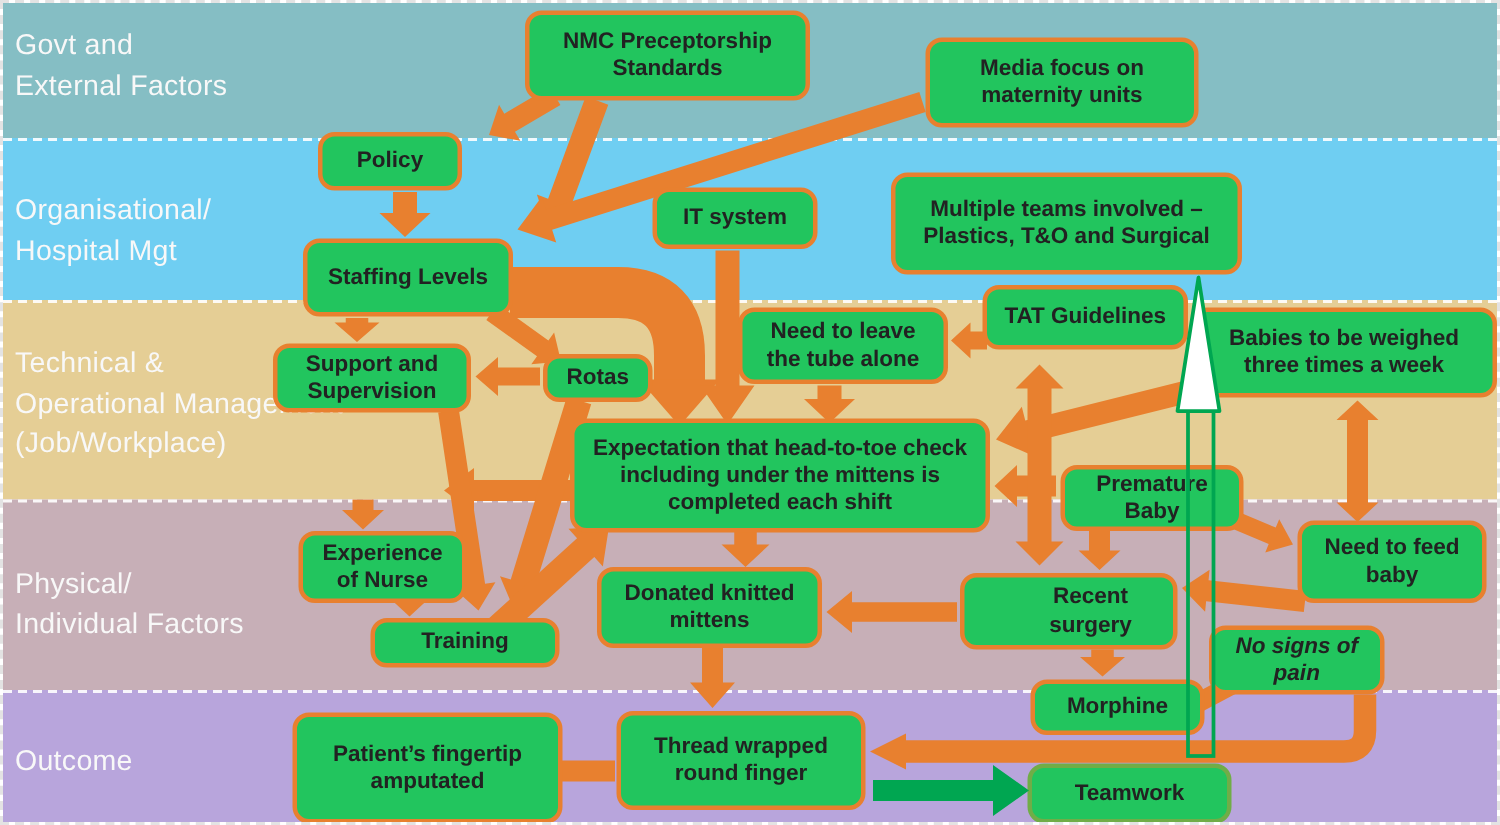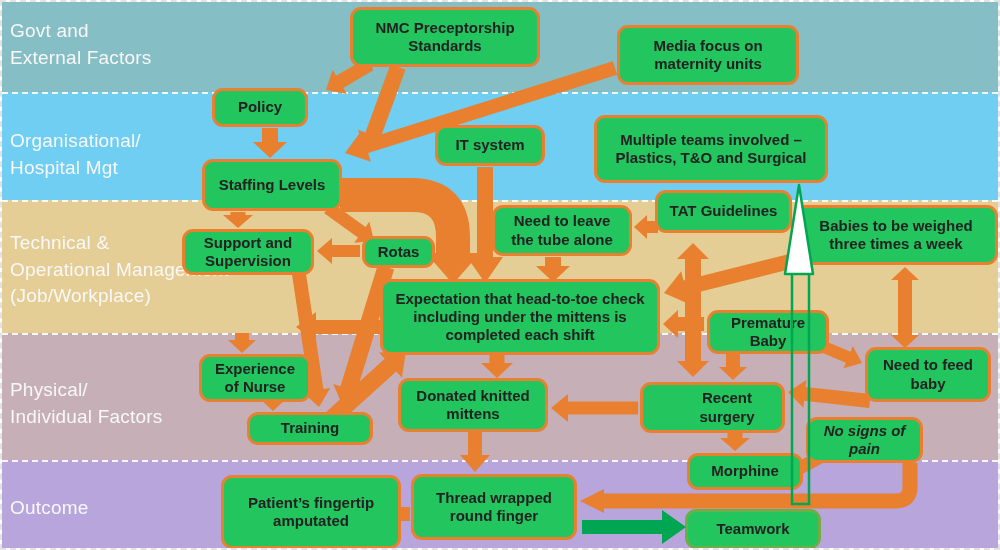--- a/index.html
+++ b/index.html
@@ -96,21 +96,21 @@
   <div class="node" style="left:360px;top:234px;width:73px;height:32px;">Rotas</div>
   <div class="node" style="left:378px;top:277px;width:280px;height:76px;">Expectation that head-to-toe check including under the mittens is completed each shift</div>
   <div class="node" style="left:705px;top:308px;width:122px;height:44px;">Premature Baby</div>
   <div class="node" style="left:863px;top:345px;width:126px;height:55px;">Need to feed baby</div>
   <div class="node" style="left:185px;top:352px;width:112px;height:48px;margin-left:12px;">Experience of Nurse</div>
   <div class="node" style="left:396px;top:376px;width:150px;height:54px;">Donated knitted mittens</div>
   <div class="node" style="left:638px;top:380px;width:145px;height:51px;padding-left:37px;">Recent surgery</div>
   <div class="node" style="left:245px;top:410px;width:126px;height:33px;">Training</div>
   <div class="node" style="left:804px;top:415px;width:117px;height:46px;font-style:italic;">No signs of pain</div>
   <div class="node" style="left:685px;top:451px;width:116px;height:37px;">Morphine</div>
-  <div class="node tight" style="left:193px;top:473px;width:180px;height:74px;margin-left:26px;">Patient’s fingertip amputated</div>
+  <div class="node tight" style="left:193px;top:473px;width:180px;height:74px;">Patient’s fingertip amputated</div>
   <div class="node" style="left:409px;top:472px;width:166px;height:66px;">Thread wrapped round finger</div>
   <div class="node green-border" style="left:683px;top:507px;width:136px;height:40px;">Teamwork</div>
 
   <svg id="green-layer" class="layer top" width="1000" height="550">
     <rect x="790" y="271" width="17" height="231" fill="none" stroke="#00A651" stroke-width="2.5"></rect>
     <polygon points="783,272 811,272 797,183" fill="#ffffff" stroke="#00A651" stroke-width="2.5" stroke-linejoin="round"></polygon>
     <polygon points="580,518 660,518 660,508 684,525 660,542 660,532 580,532" fill="#00A651"></polygon>
   </svg>
 </div>
 

